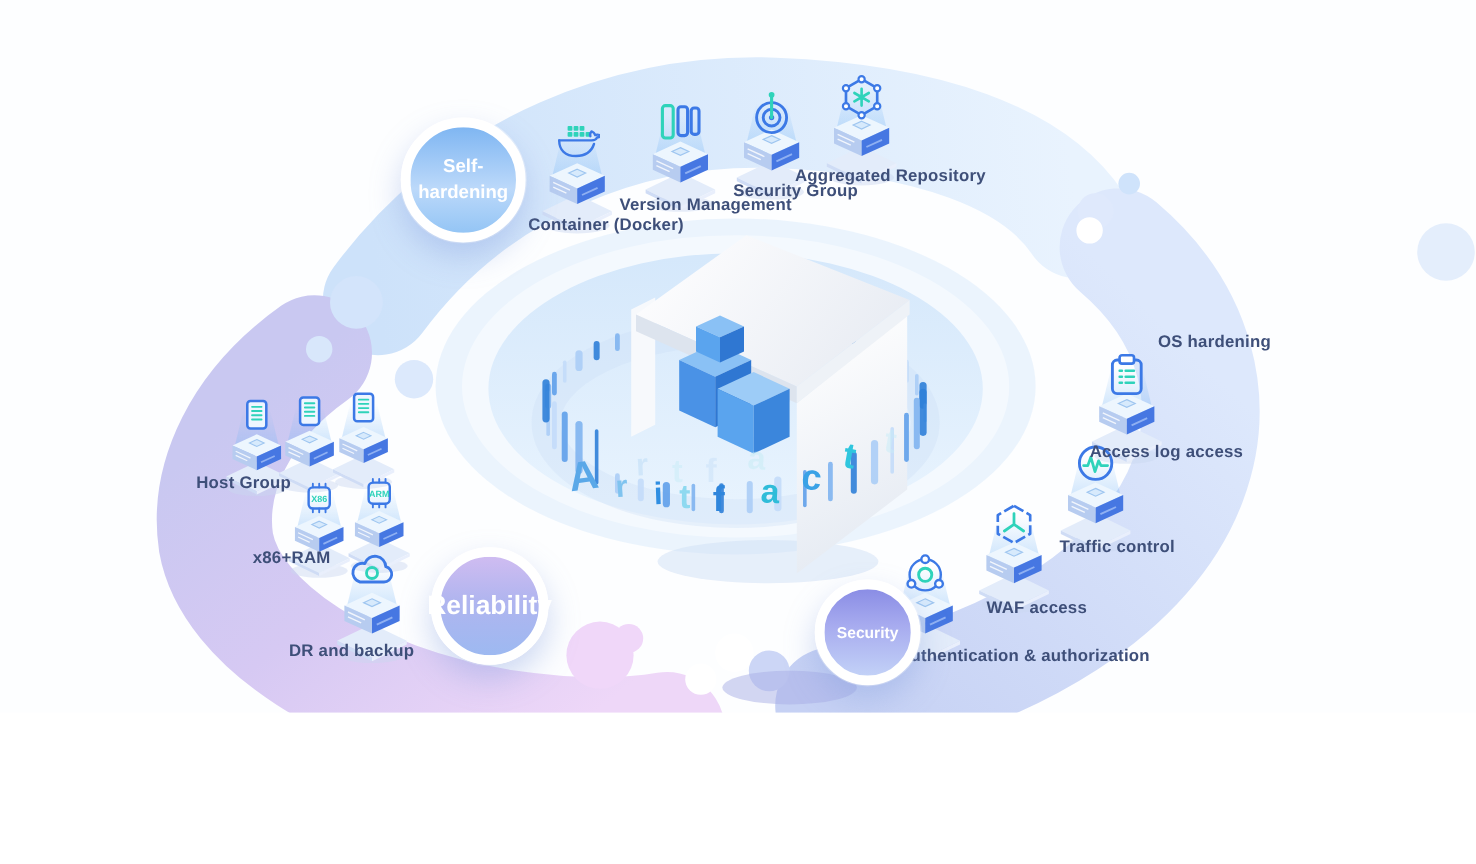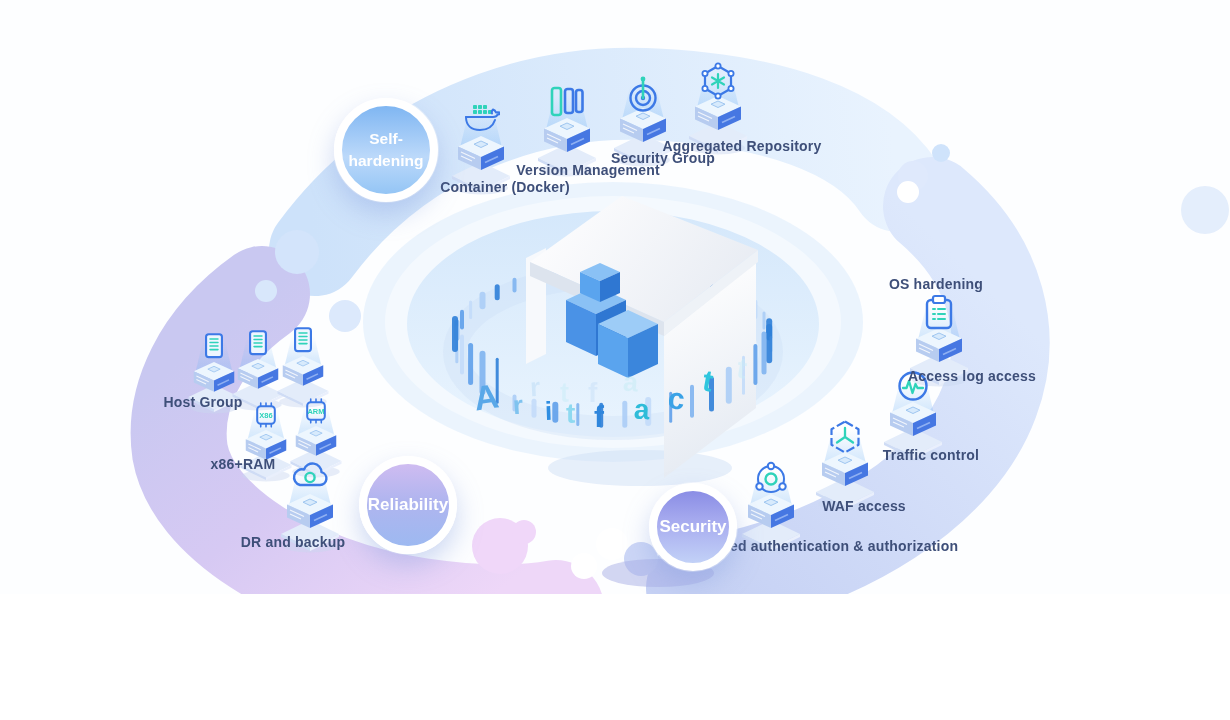--- a/index.html
+++ b/index.html
@@ -14,23 +14,23 @@
   .node .platform{position:absolute;left:0;top:30px;z-index:2;}
   .node.sm{transform:scale(.88);transform-origin:top center;}
   .label{position:absolute;transform:translateX(-50%);color:#3e4f79;font-size:14px;font-weight:700;
          white-space:nowrap;letter-spacing:.2px;z-index:5;}
   .badge{position:absolute;border-radius:50%;border:8px solid #fff;box-sizing:border-box;
          display:flex;flex-direction:column;align-items:center;justify-content:center;text-align:center;
          color:#fff;font-weight:bold;z-index:6;
          box-shadow:0 12px 26px rgba(130,155,220,.38),0 0 0 1px rgba(255,255,255,.5);}
   .badge.self{width:104px;height:104px;left:334px;top:98px;font-size:15.5px;line-height:1.45;
          background:linear-gradient(180deg,#7fb6f2 0%,#bcd9fa 58%,#94c5f5 100%);}
-  .badge.rel{width:98px;height:98px;left:359px;top:456px;font-size:17px;
+  .badge.rel{width:98px;height:98px;left:359px;top:456px;font-size:22px;
          background:linear-gradient(180deg,#cfbcf1 0%,#b0b5ef 45%,#9db9f1 100%);}
-  .badge.sec{width:88px;height:88px;left:649px;top:483px;font-size:17px;
+  .badge.sec{width:88px;height:88px;left:679px;top:483px;font-size:13px;
          background:linear-gradient(180deg,#8a8de5 0%,#a7abef 42%,#c2d1f7 100%);}
   .letter{position:absolute;font-weight:bold;z-index:4;}
   .ghost{opacity:.5;}
 </style>
 </head>
 <body>
 
 <div id="stage">
 
   <svg width="0" height="0" style="position:absolute">
@@ -386,21 +386,21 @@
       </svg>
   </div>
 
   <div class="label" style="left:505px;top:179px">Container (Docker)</div>
   <div class="label" style="left:588px;top:162px">Version Management</div>
   <div class="label" style="left:663px;top:150px">Security Group</div>
   <div class="label" style="left:742px;top:138px">Aggregated Repository</div>
   <div class="label" style="left:203px;top:394px">Host Group</div>
   <div class="label" style="left:243px;top:456px">x86+RAM</div>
   <div class="label" style="left:293px;top:534px">DR and backup</div>
-  <div class="label" style="left:936px;top:276px">OS hardening</div>
+  <div class="label" style="left:1012px;top:276px">OS hardening</div>
   <div class="label" style="left:972px;top:368px">Access log access</div>
   <div class="label" style="left:931px;top:447px">Traffic control</div>
   <div class="label" style="left:864px;top:498px">WAF access</div>
   <div class="label" style="left:828px;top:538px">Unified authentication &amp; authorization</div>
 
   <span class="letter ghost" style="left:530px;top:372px;font-size:26px;color:#bcdcf7;transform:rotate(-3deg)">r</span>
   <span class="letter ghost" style="left:560px;top:378px;font-size:27px;color:#c9edf8">t</span>
   <span class="letter ghost" style="left:588px;top:377px;font-size:28px;color:#c9e1f9">f</span>
   <span class="letter ghost" style="left:623px;top:367px;font-size:27px;color:#c6ecf5;transform:rotate(4deg)">a</span>
   <span class="letter ghost" style="left:737px;top:352px;font-size:29px;color:#c9edf8;transform:rotate(10deg)">t</span>

